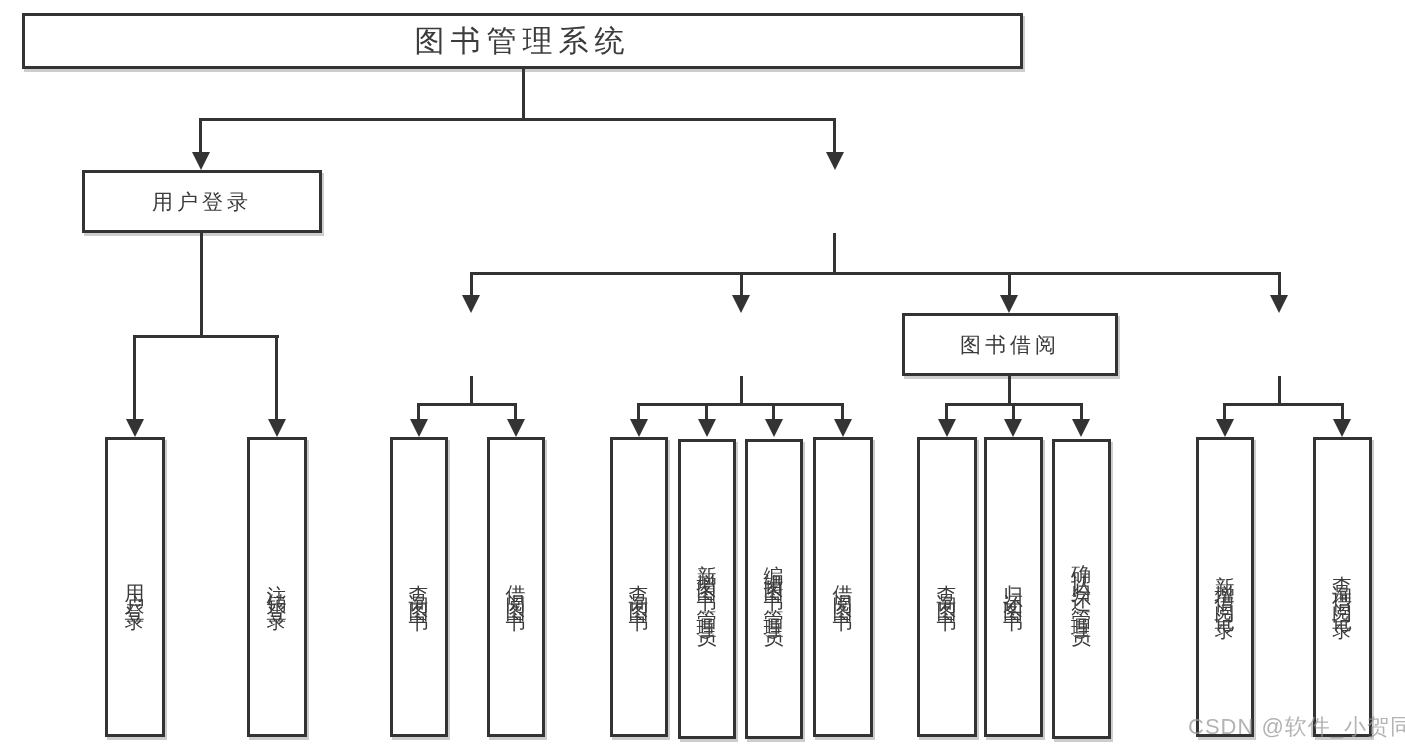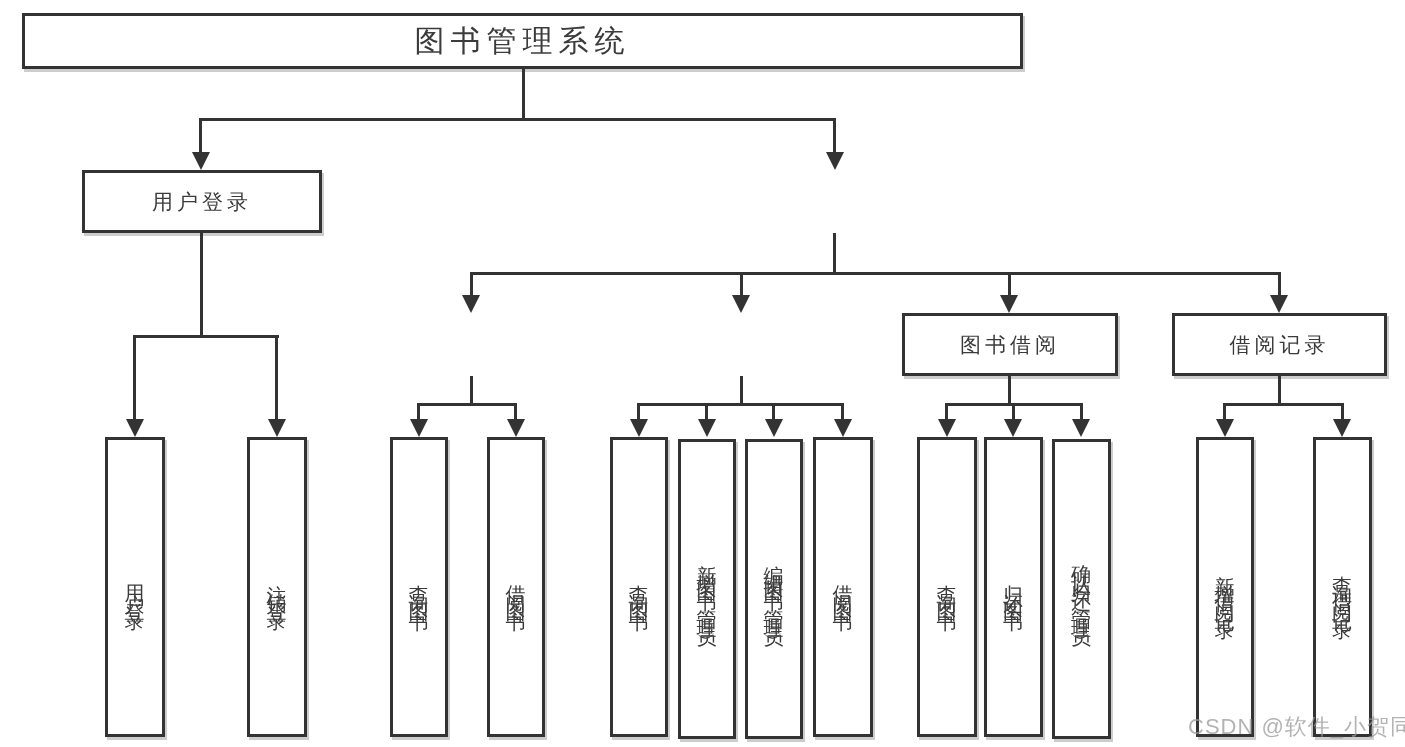--- a/index.html
+++ b/index.html
@@ -51,23 +51,20 @@
   <div class="arrow" style="left:462px;top:295px"></div>
   <div class="vline" style="left:740px;top:272px;height:25px"></div>
   <div class="arrow" style="left:732px;top:295px"></div>
   <div class="vline" style="left:1008px;top:272px;height:25px"></div>
   <div class="arrow" style="left:1000px;top:295px"></div>
   <div class="vline" style="left:1278px;top:272px;height:25px"></div>
   <div class="arrow" style="left:1270px;top:295px"></div>
 
   <div class="box h" style="left:902px;top:313px;width:216px;height:63px">
     <span>图书借阅</span>
-  </div>
-  <div class="box h" style="left:1172px;top:313px;width:215px;height:63px">
-    <span>借阅记录</span>
   </div>
 
   <div class="vline" style="left:470px;top:376px;height:28px"></div>
   <div class="hline" style="left:417px;top:403px;width:100px"></div>
   <div class="vline" style="left:417px;top:403px;height:17px"></div>
   <div class="arrow" style="left:410px;top:419px"></div>
   <div class="vline" style="left:514px;top:403px;height:17px"></div>
   <div class="arrow" style="left:507px;top:419px"></div>
 
   <div class="vline" style="left:740px;top:376px;height:28px"></div>

